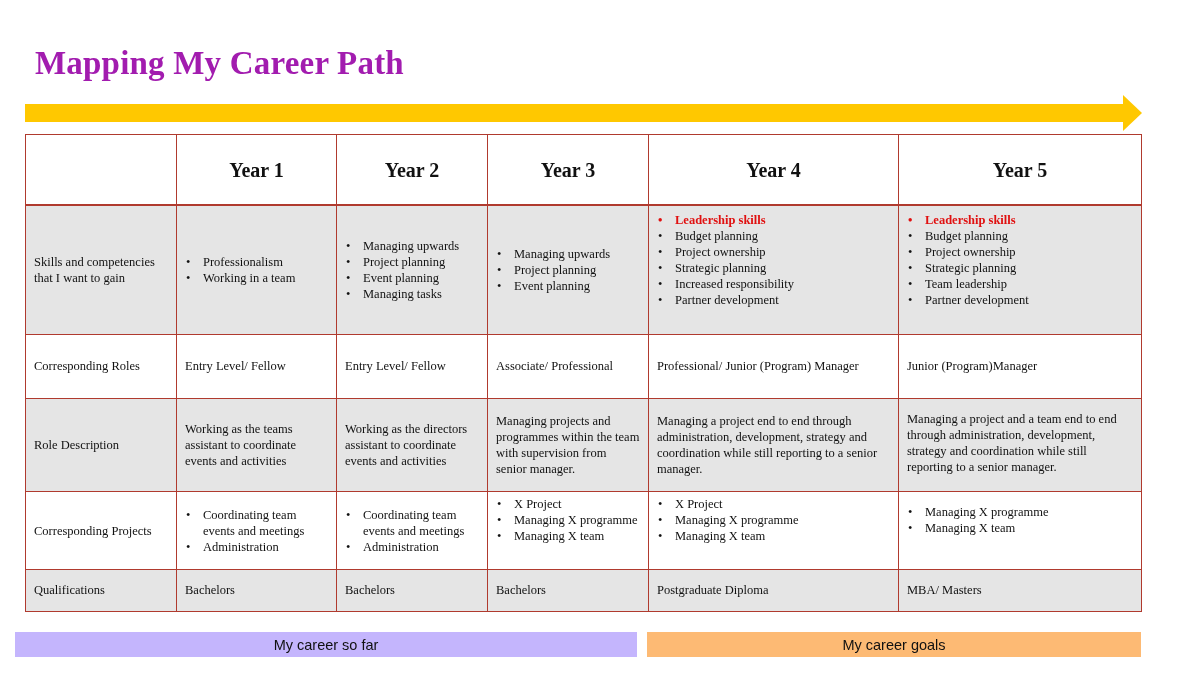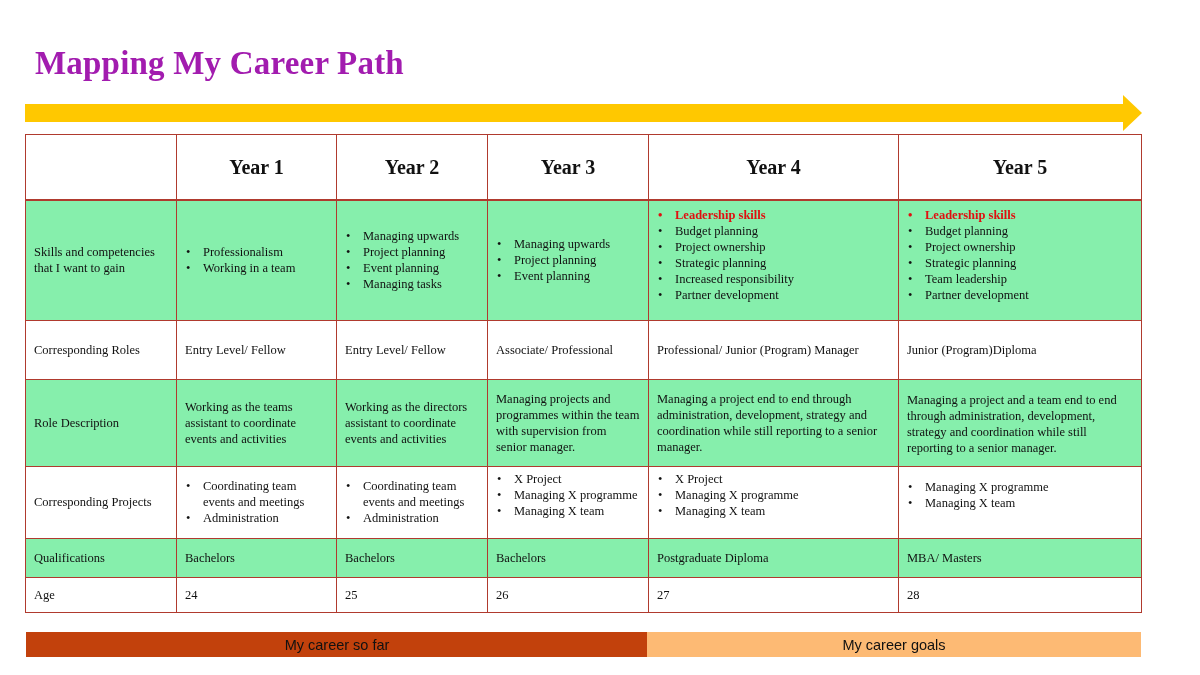--- a/index.html
+++ b/index.html
@@ -23,31 +23,31 @@
     border-collapse: collapse; table-layout: fixed;
   }
   table.career td, table.career th {
     border: 1.5px solid #b03a2e; padding: 0 8px; vertical-align: middle;
     font-size: 12.5px; line-height: 16px; text-align: left; font-weight: normal;
   }
   table.career tr.header th {
     border-bottom: 2.5px solid #b03a2e; text-align: center; font-size: 20px;
     font-weight: bold; height: 64px; color: #111;
   }
-  tr.shade td { background: #86efac; }
+  tr.shade td { background: #e5e5e5; }
   td.rowlabel { font-weight: bold; font-size: 14.5px; line-height: 18px; padding-left: 9px; color: #111; }
   ul.blist { margin: 0; padding: 0 0 0 18px; list-style: none; }
   ul.blist li { position: relative; padding-left: 0; }
   ul.blist li::before {
     content: "\2022"; position: absolute; left: -17px; top: 0;
   }
   ul.blist li.hl { color: #e01010; font-weight: bold; }
   .bar { position: absolute; top: 632px; height: 25px; display: flex; align-items: center; justify-content: center;
     font-family: "Liberation Sans", "DejaVu Sans", sans-serif; font-size: 14.5px; color: #111; }
-  .bar-left { left: 26px; width: 622px; background: #c2410c; }
+  .bar-left { left: 15px; width: 622px; background: #c4b5fd; }
   .bar-right { left: 647px; width: 494px; background: #fdba74; }
 </style>
 </head>
 <body>
 
 <div class="title">Mapping My Career Path</div>
 
 <div class="arrow">
   <div class="arrow-shaft"></div>
   <div class="arrow-head"></div>
@@ -116,21 +116,21 @@
           </ul>
         </td>
   </tr>
 
   <tr style="height:59px">
     <td class="rowlabel">Corresponding Roles</td>
     <td>Entry Level/ Fellow</td>
     <td>Entry Level/ Fellow</td>
     <td>Associate/ Professional</td>
     <td>Professional/ Junior (Program) Manager</td>
-    <td>Junior (Program)Diploma</td>
+    <td>Junior (Program)Manager</td>
   </tr>
 
   <tr class="shade" style="height:87px">
     <td class="rowlabel">Role Description</td>
     <td>Working as the teams assistant to coordinate events and activities</td>
     <td>Working as the directors assistant to coordinate events and activities</td>
     <td>Managing projects and programmes within the team with supervision from senior manager.</td>
     <td>Managing a project end to end through administration, development, strategy and coordination while still reporting to a senior manager.</td>
     <td style="vertical-align:top;padding-top:12px">Managing a project and a team end to end through administration, development, strategy and coordination while still reporting to a senior manager.</td>
   </tr>
@@ -173,28 +173,20 @@
 
   <tr class="shade" style="height:39px">
     <td class="rowlabel">Qualifications</td>
     <td>Bachelors</td>
     <td>Bachelors</td>
     <td>Bachelors</td>
     <td>Postgraduate Diploma</td>
     <td>MBA/ Masters</td>
   </tr>
 
-  <tr style="height:35px">
-    <td class="rowlabel">Age</td>
-    <td>24</td>
-    <td>25</td>
-    <td>26</td>
-    <td>27</td>
-    <td>28</td>
-  </tr>
 </tbody>
   </table>
 
 <div class="bar bar-left">
   <span>My career so far</span>
 </div>
 <div class="bar bar-right">
   <span>My career goals</span>
 </div>
 

